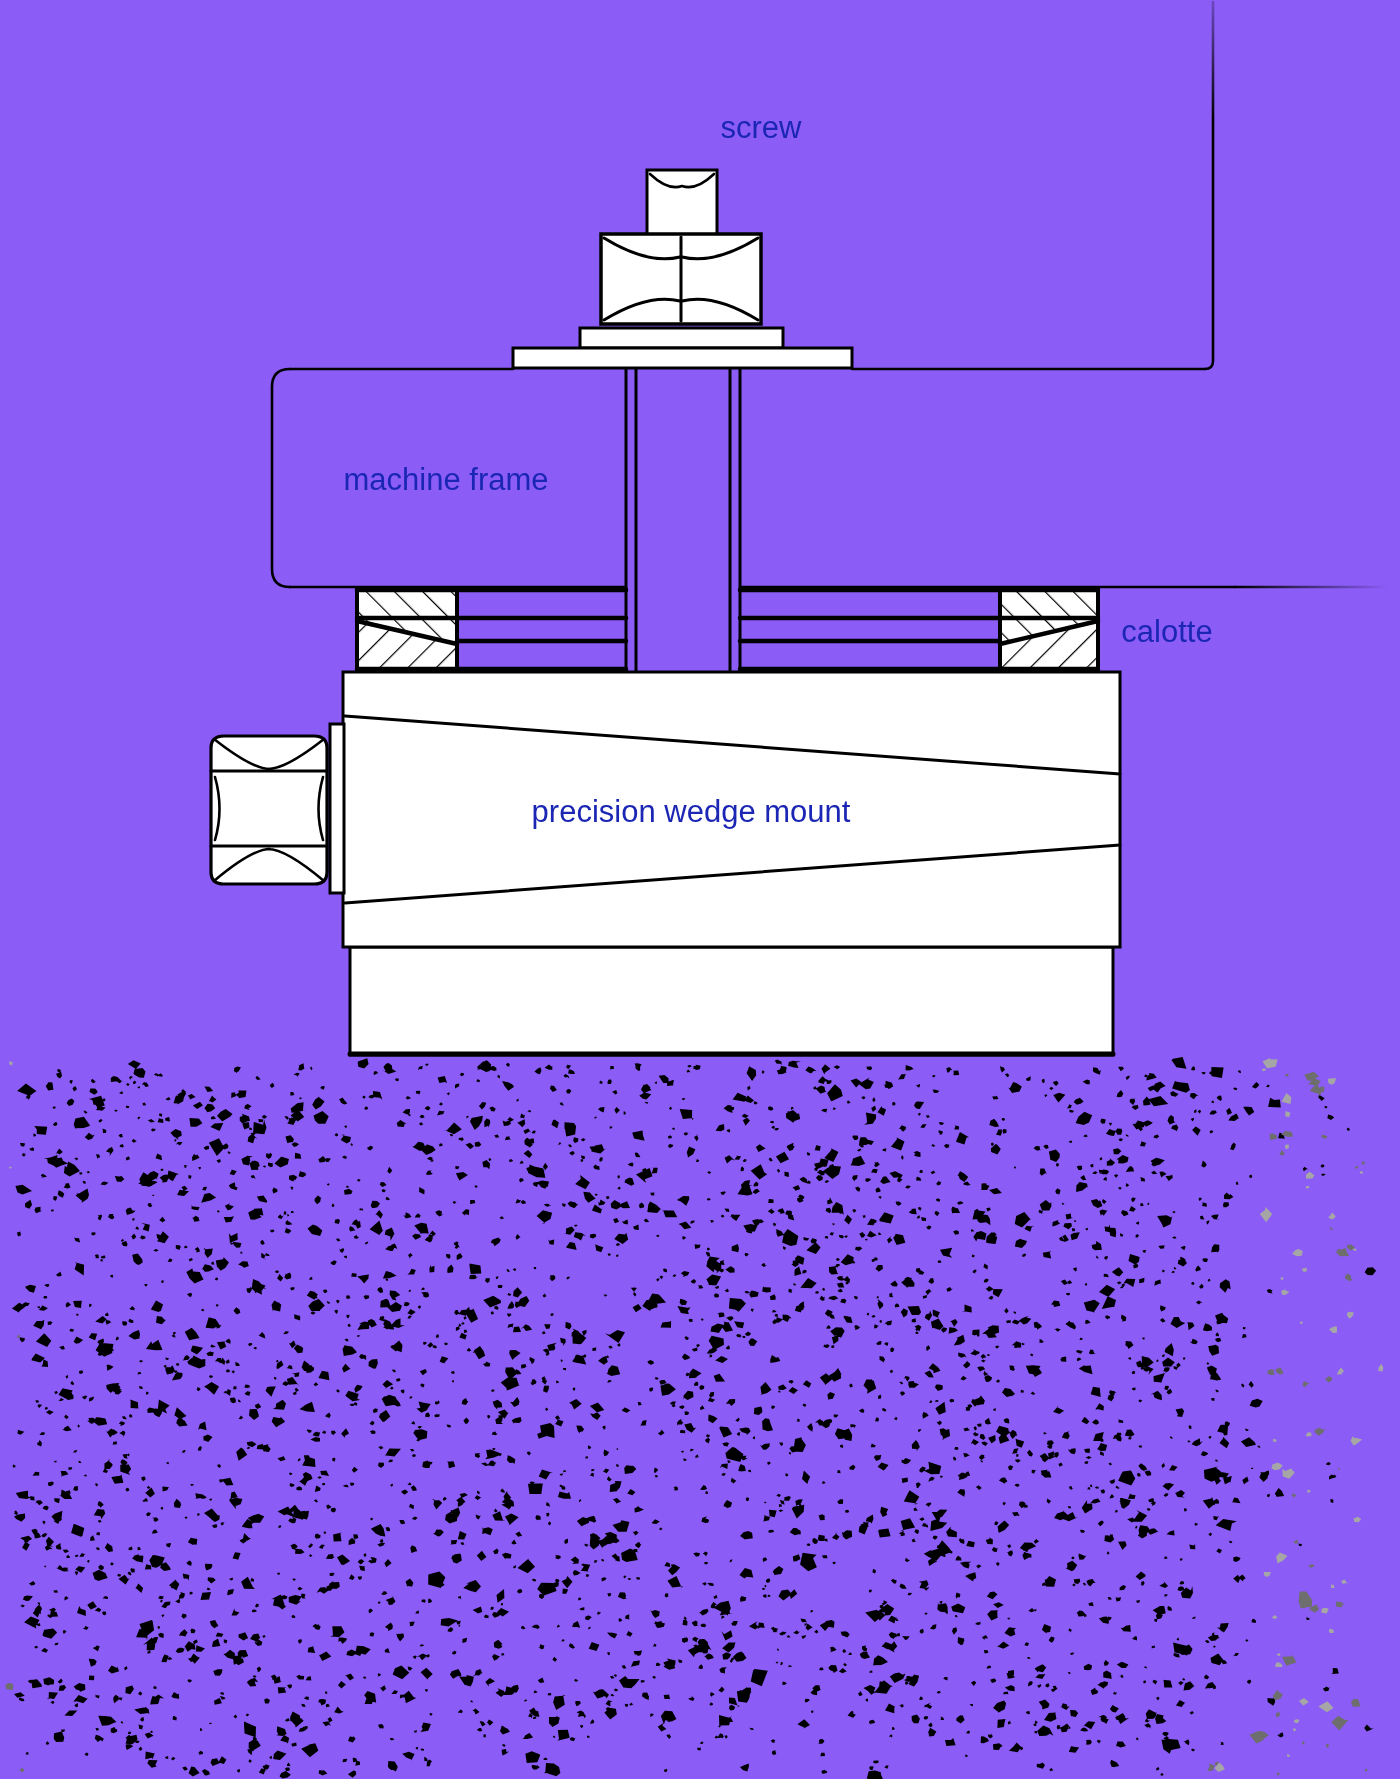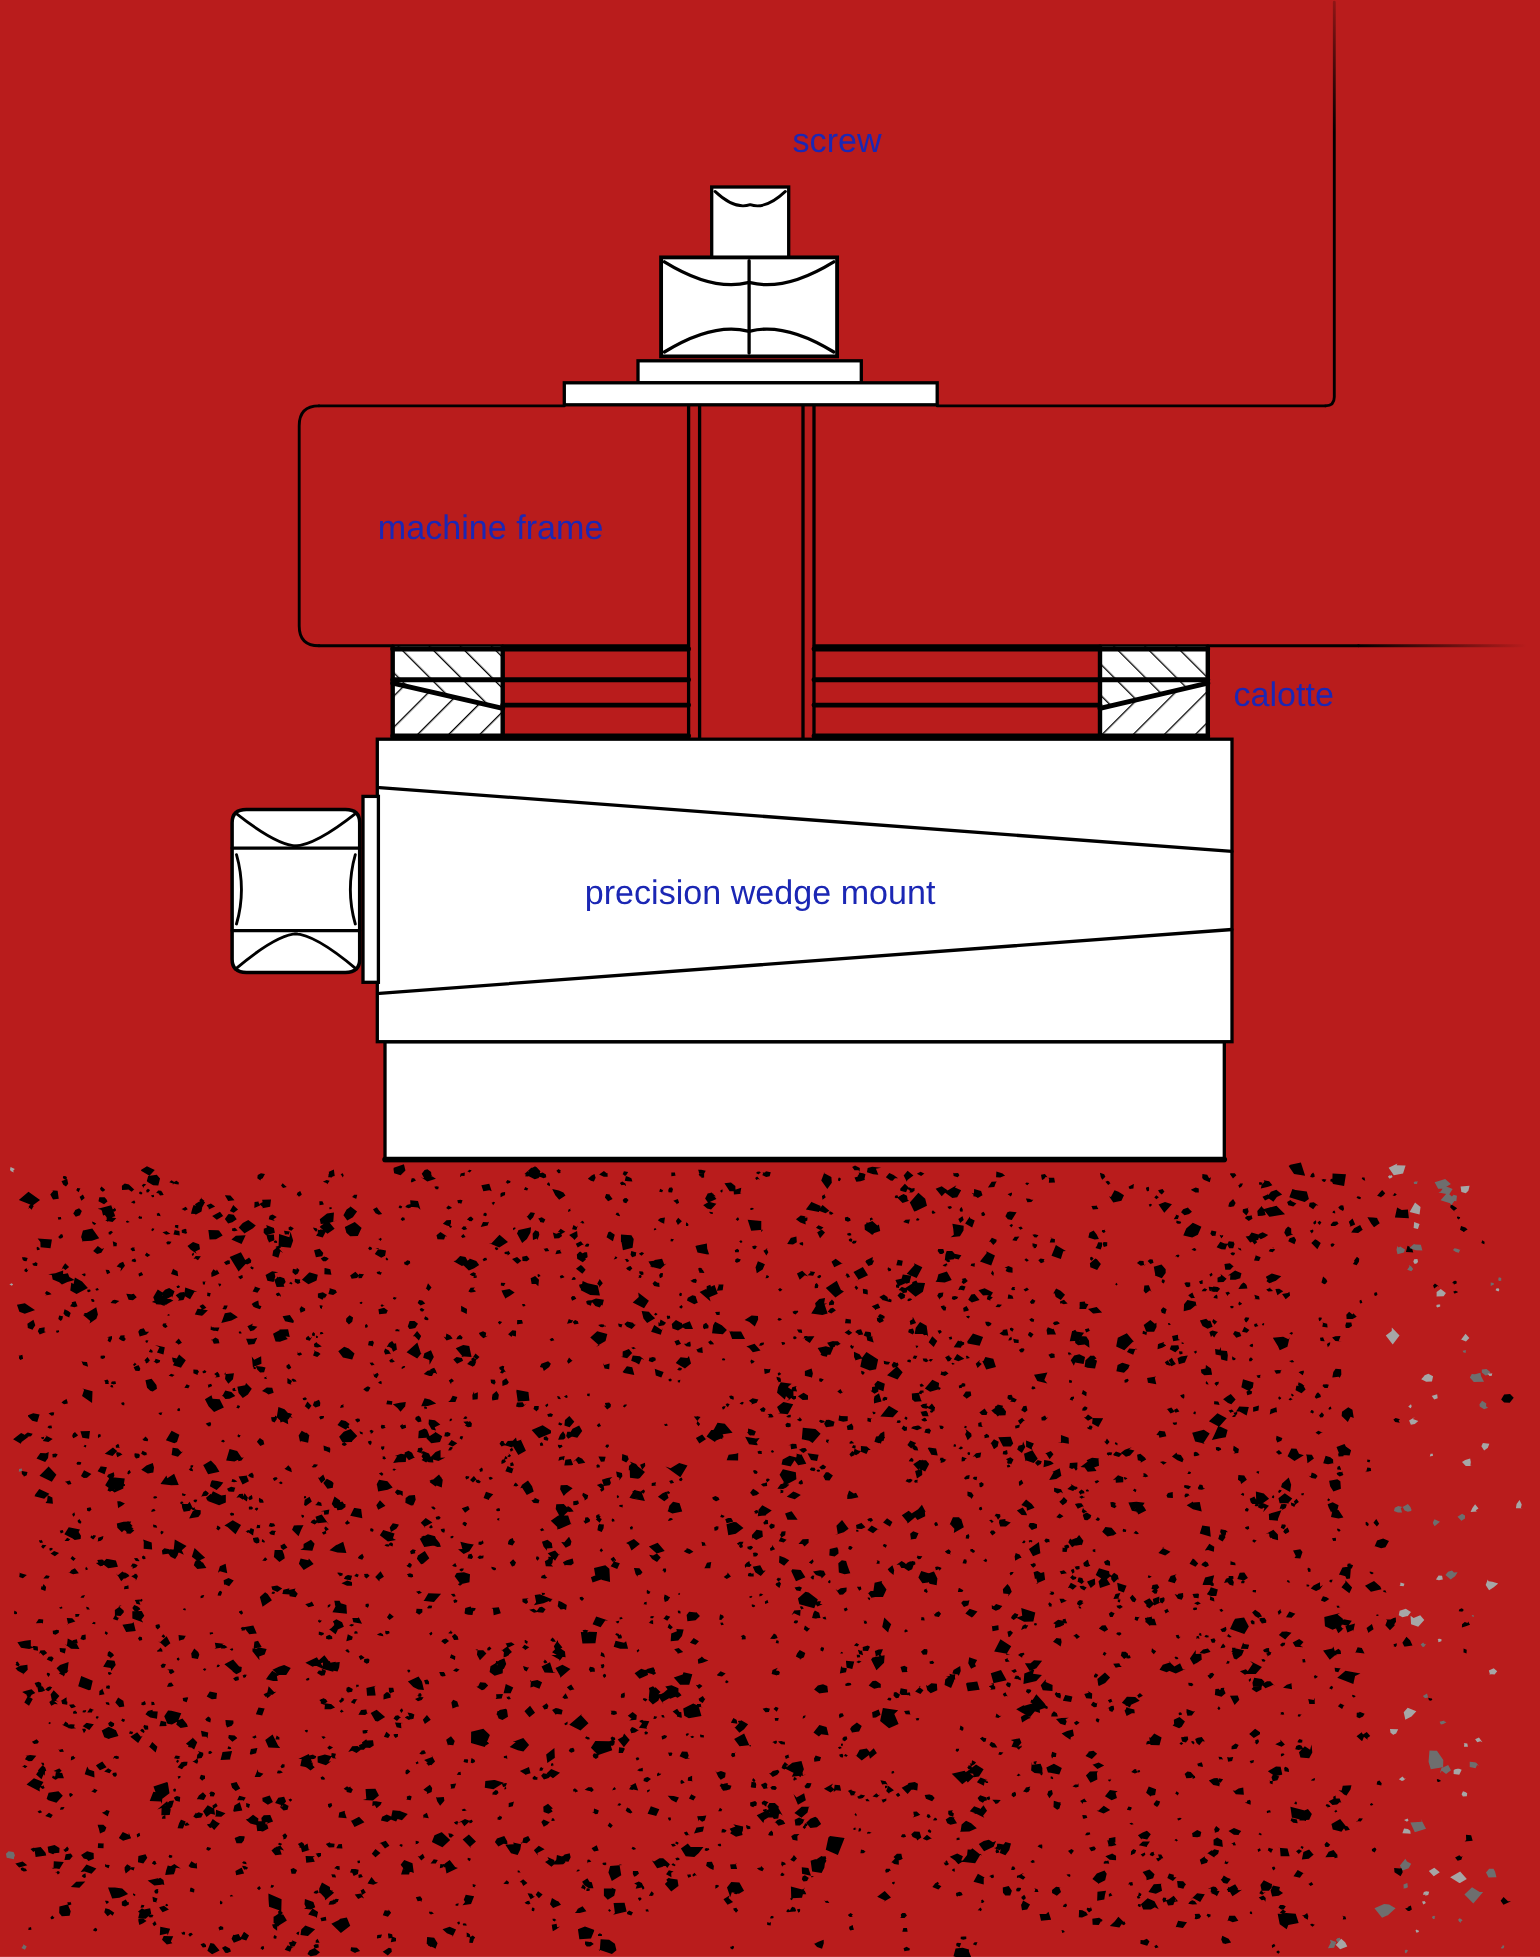--- a/index.html
+++ b/index.html
@@ -1,16 +1,16 @@
 <!DOCTYPE html>
 <html><head>
 <meta charset="utf-8">
 <style>
   html,body{margin:0;padding:0;background:#fff;}
-  #stage{position:relative;width:1400px;height:1779px;background:#b91c1c;overflow:hidden;
+  #stage{position:relative;width:1400px;height:1779px;background:#8b5cf6;overflow:hidden;
          font-family:"Liberation Sans",sans-serif;}
   svg{position:absolute;left:0;top:0;}
   text.lbl{font-family:"Liberation Sans",sans-serif;font-size:31px;}
 </style>
 </head>
 <body>
 
 <div id="stage">
 <svg width="1400" height="1779" viewBox="0 0 1400 1779">
   <defs>

